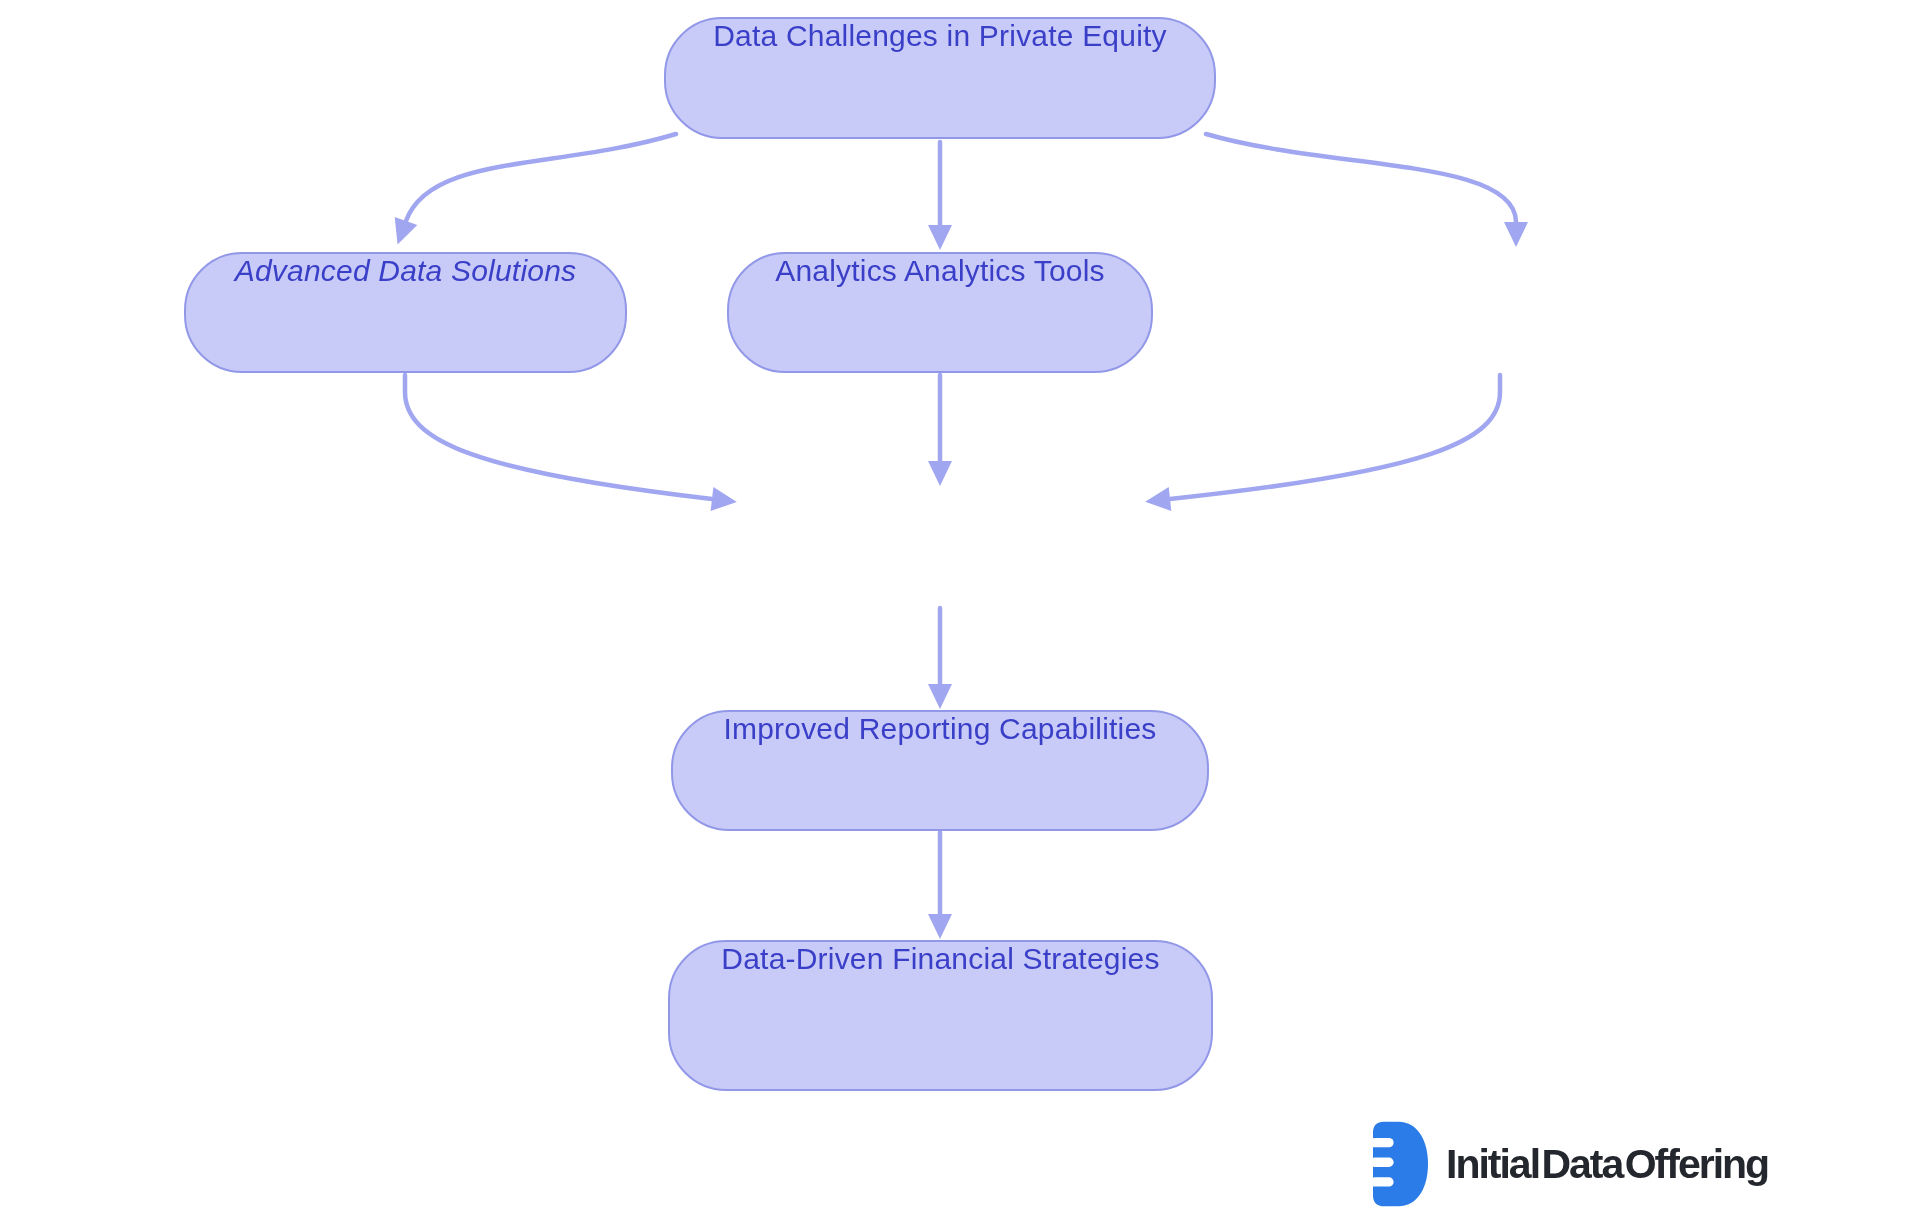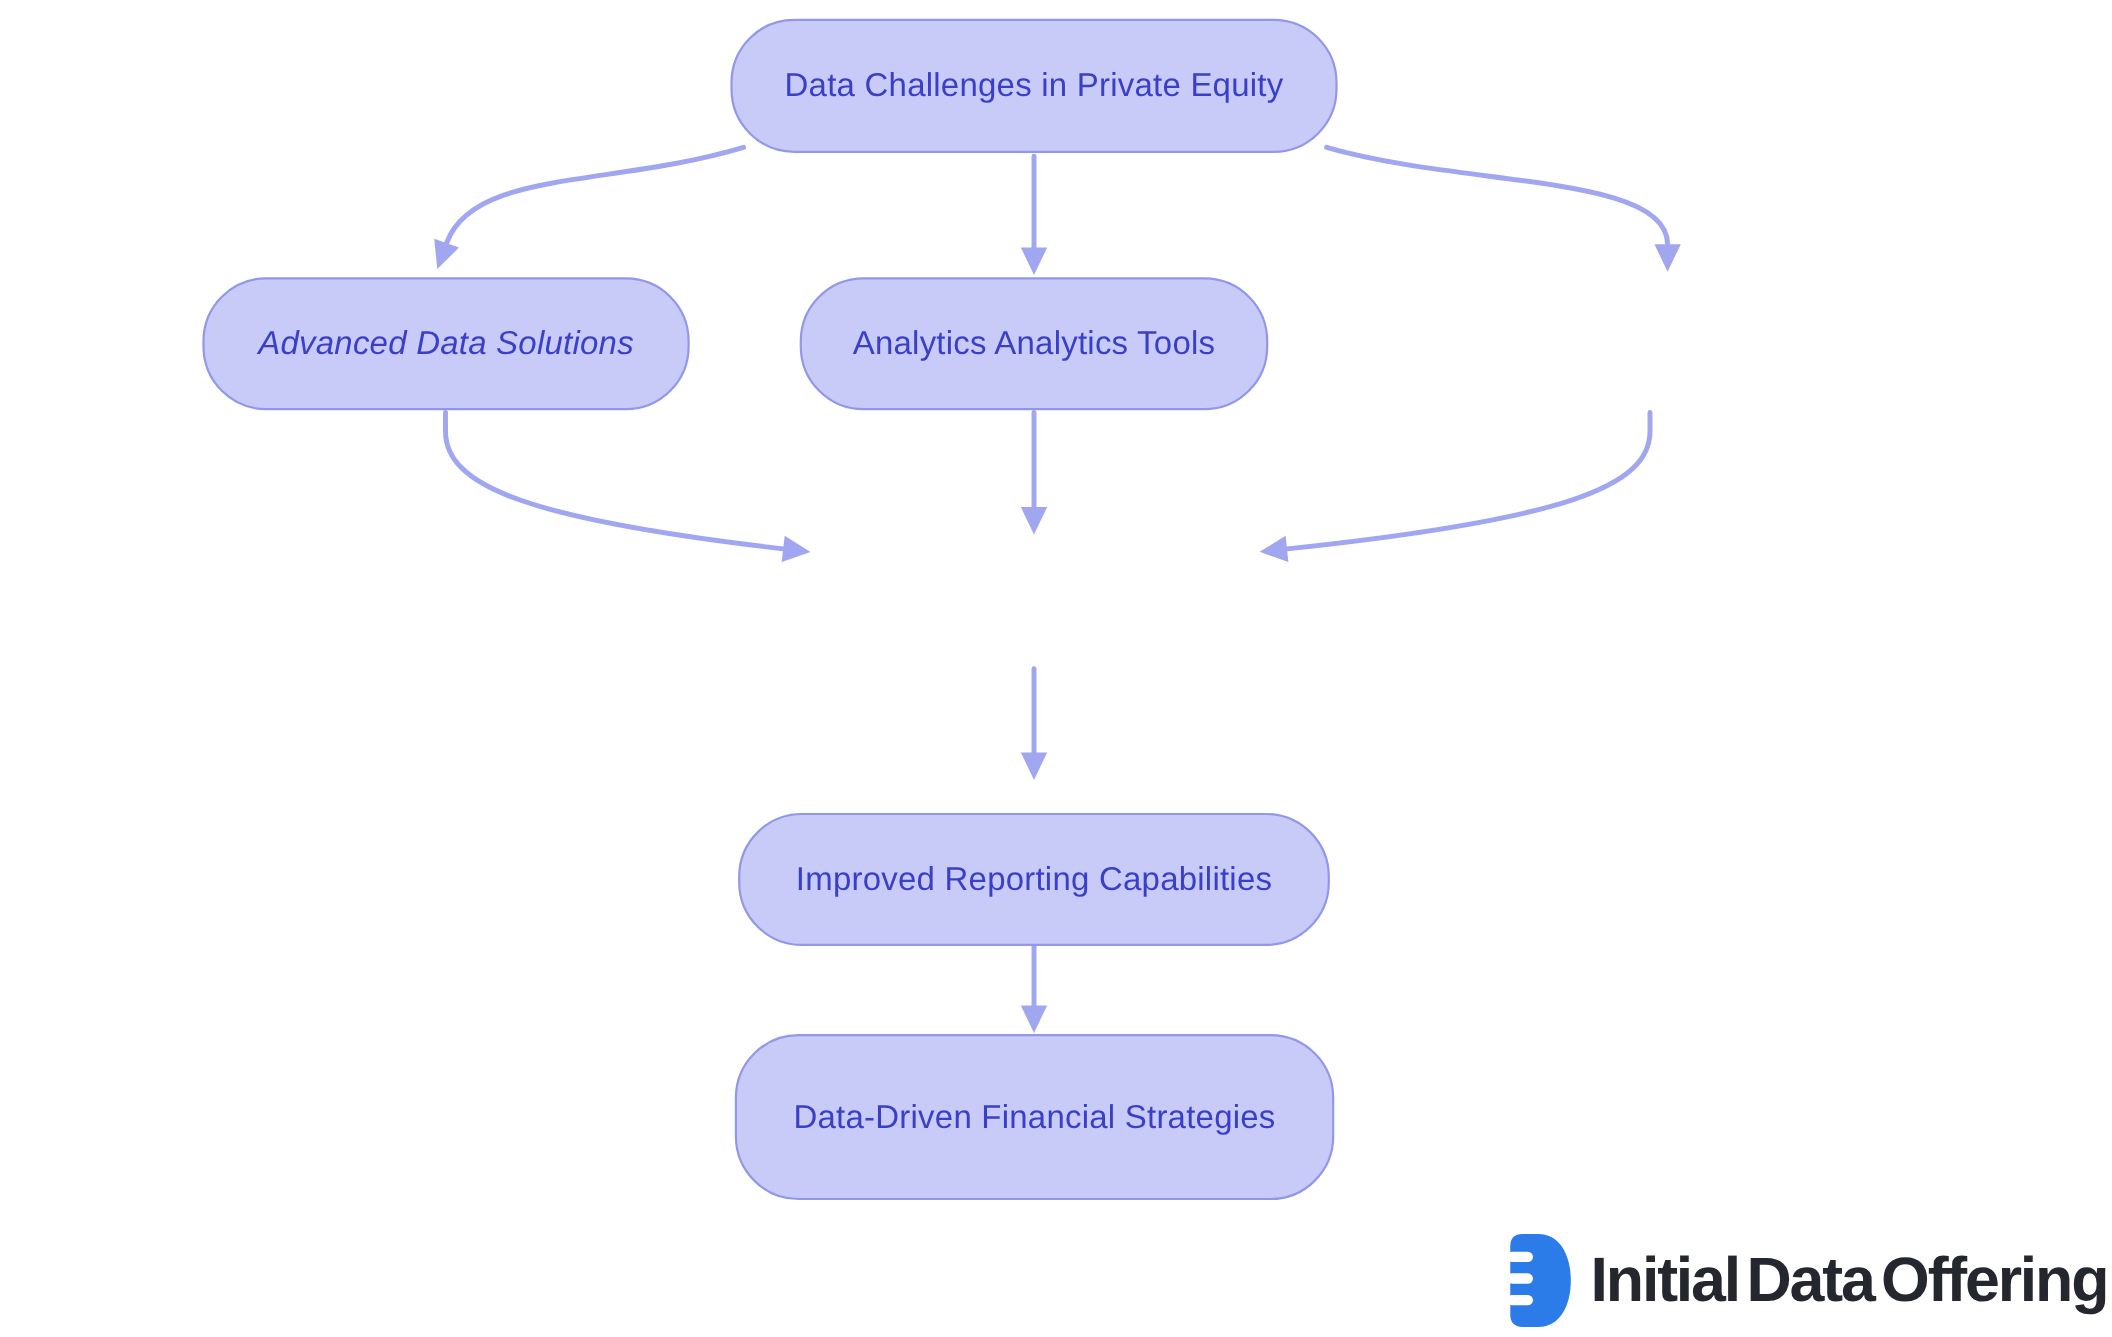--- a/index.html
+++ b/index.html
@@ -25,58 +25,58 @@
   .edge {
     fill: none;
     stroke: #A1A6F0;
     stroke-width: 4.5;
     stroke-linecap: round;
   }
   .node {
     position: absolute;
     box-sizing: border-box;
     display: flex;
-    align-items: center;
+    align-items: flex-start;
     justify-content: center;
     background: #C8CAF8;
     border: 2px solid #9298E8;
     border-radius: 58px;
     color: #3A3FC8;
     font-size: 30px;
     letter-spacing: 0.2px;
     text-align: center;
     z-index: 1;
     white-space: nowrap;
   }
   .node-challenges  { left: 664px;  top: 17px;  width: 552px; height: 122px; }
   .node-advanced    { left: 184px;  top: 252px; width: 443px; height: 121px; font-style: italic; }
   .node-portfolio   { left: 727px;  top: 252px; width: 426px; height: 121px; }
   .node-streamlined { left: 1272px; top: 252px; width: 489px; height: 121px; }
   .node-quality     { left: 735px;  top: 486px; width: 410px; height: 120px; }
-  .node-reporting   { left: 671px;  top: 710px; width: 538px; height: 121px; margin-top: 29px; }
+  .node-reporting   { left: 671px;  top: 710px; width: 538px; height: 121px; }
   .node-strategies  { left: 668px;  top: 940px; width: 545px; height: 151px; }
 
   .logo {
     position: absolute;
     left: 1372px;
     top: 1118px;
     height: 92px;
     display: flex;
     align-items: center;
     gap: 17px;
     z-index: 1;
   }
   .logo-mark {
     width: 57px;
     height: 88px;
     flex: 0 0 auto;
   }
   .logo-text {
     color: #24272D;
-    font-size: 57px;
+    font-size: 41px;
     font-weight: bold;
     letter-spacing: -2px;
     word-spacing: -7px;
     white-space: nowrap;
   }
 </style>
 </head>
 <body>
 
 <div class="canvas">

